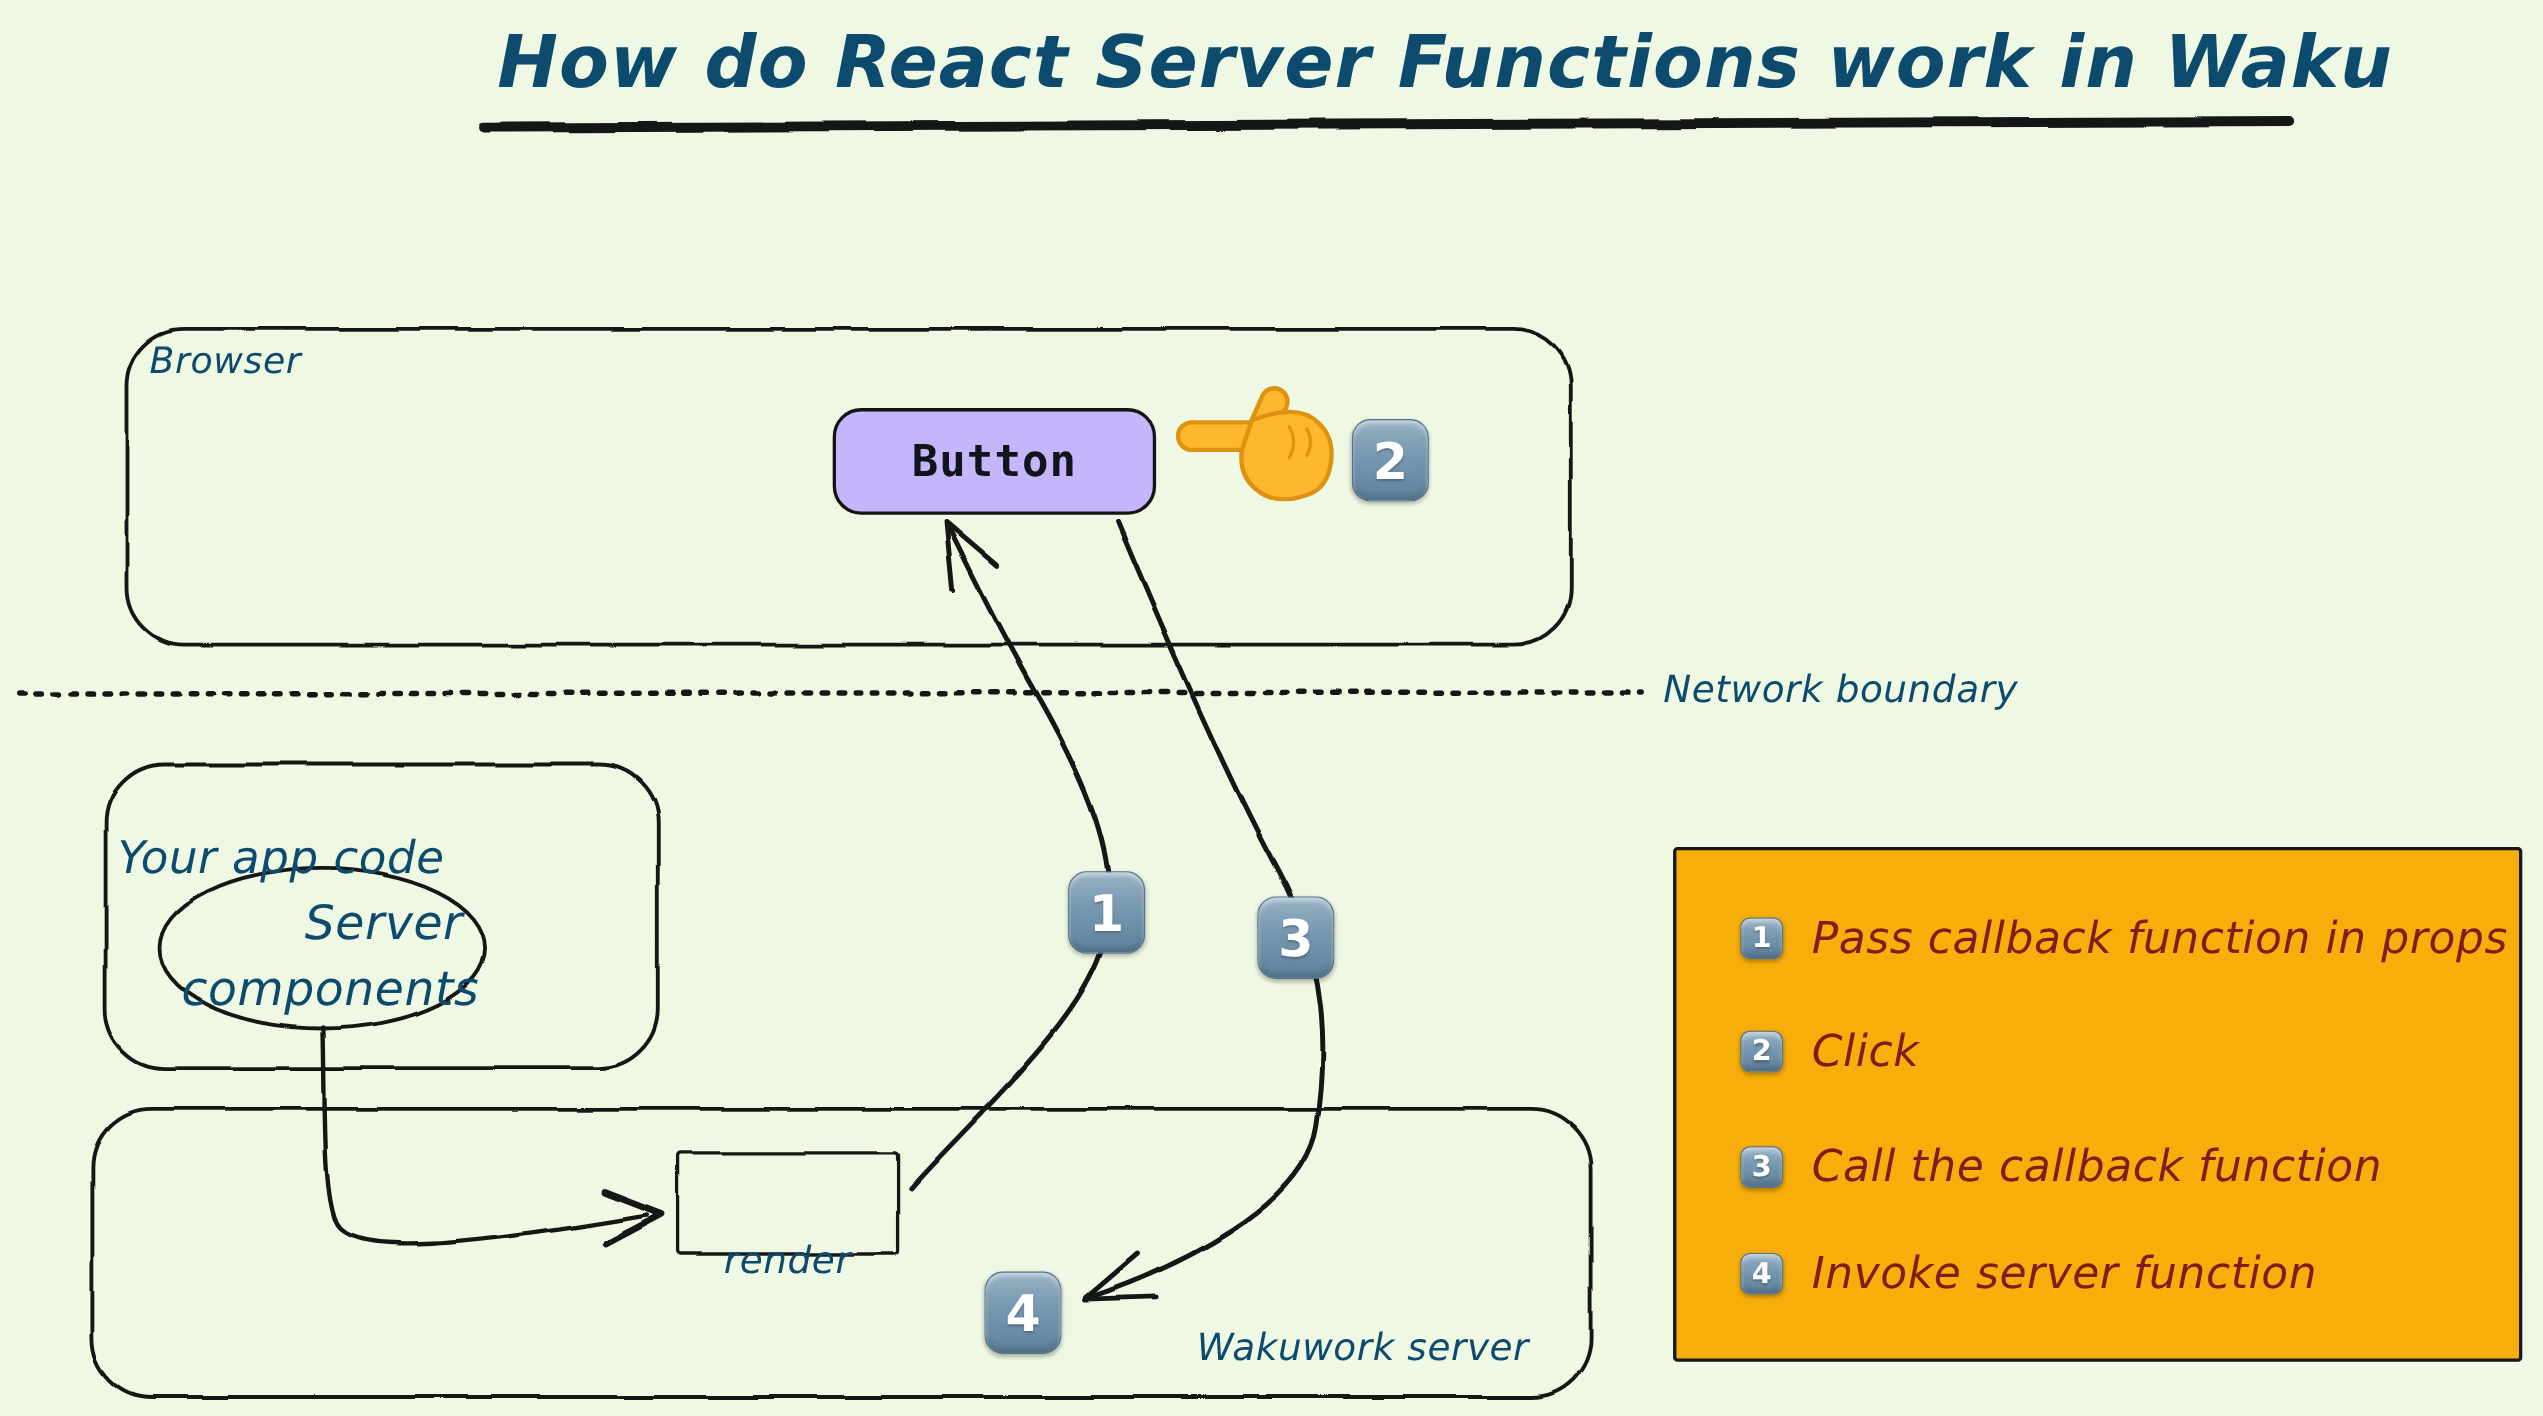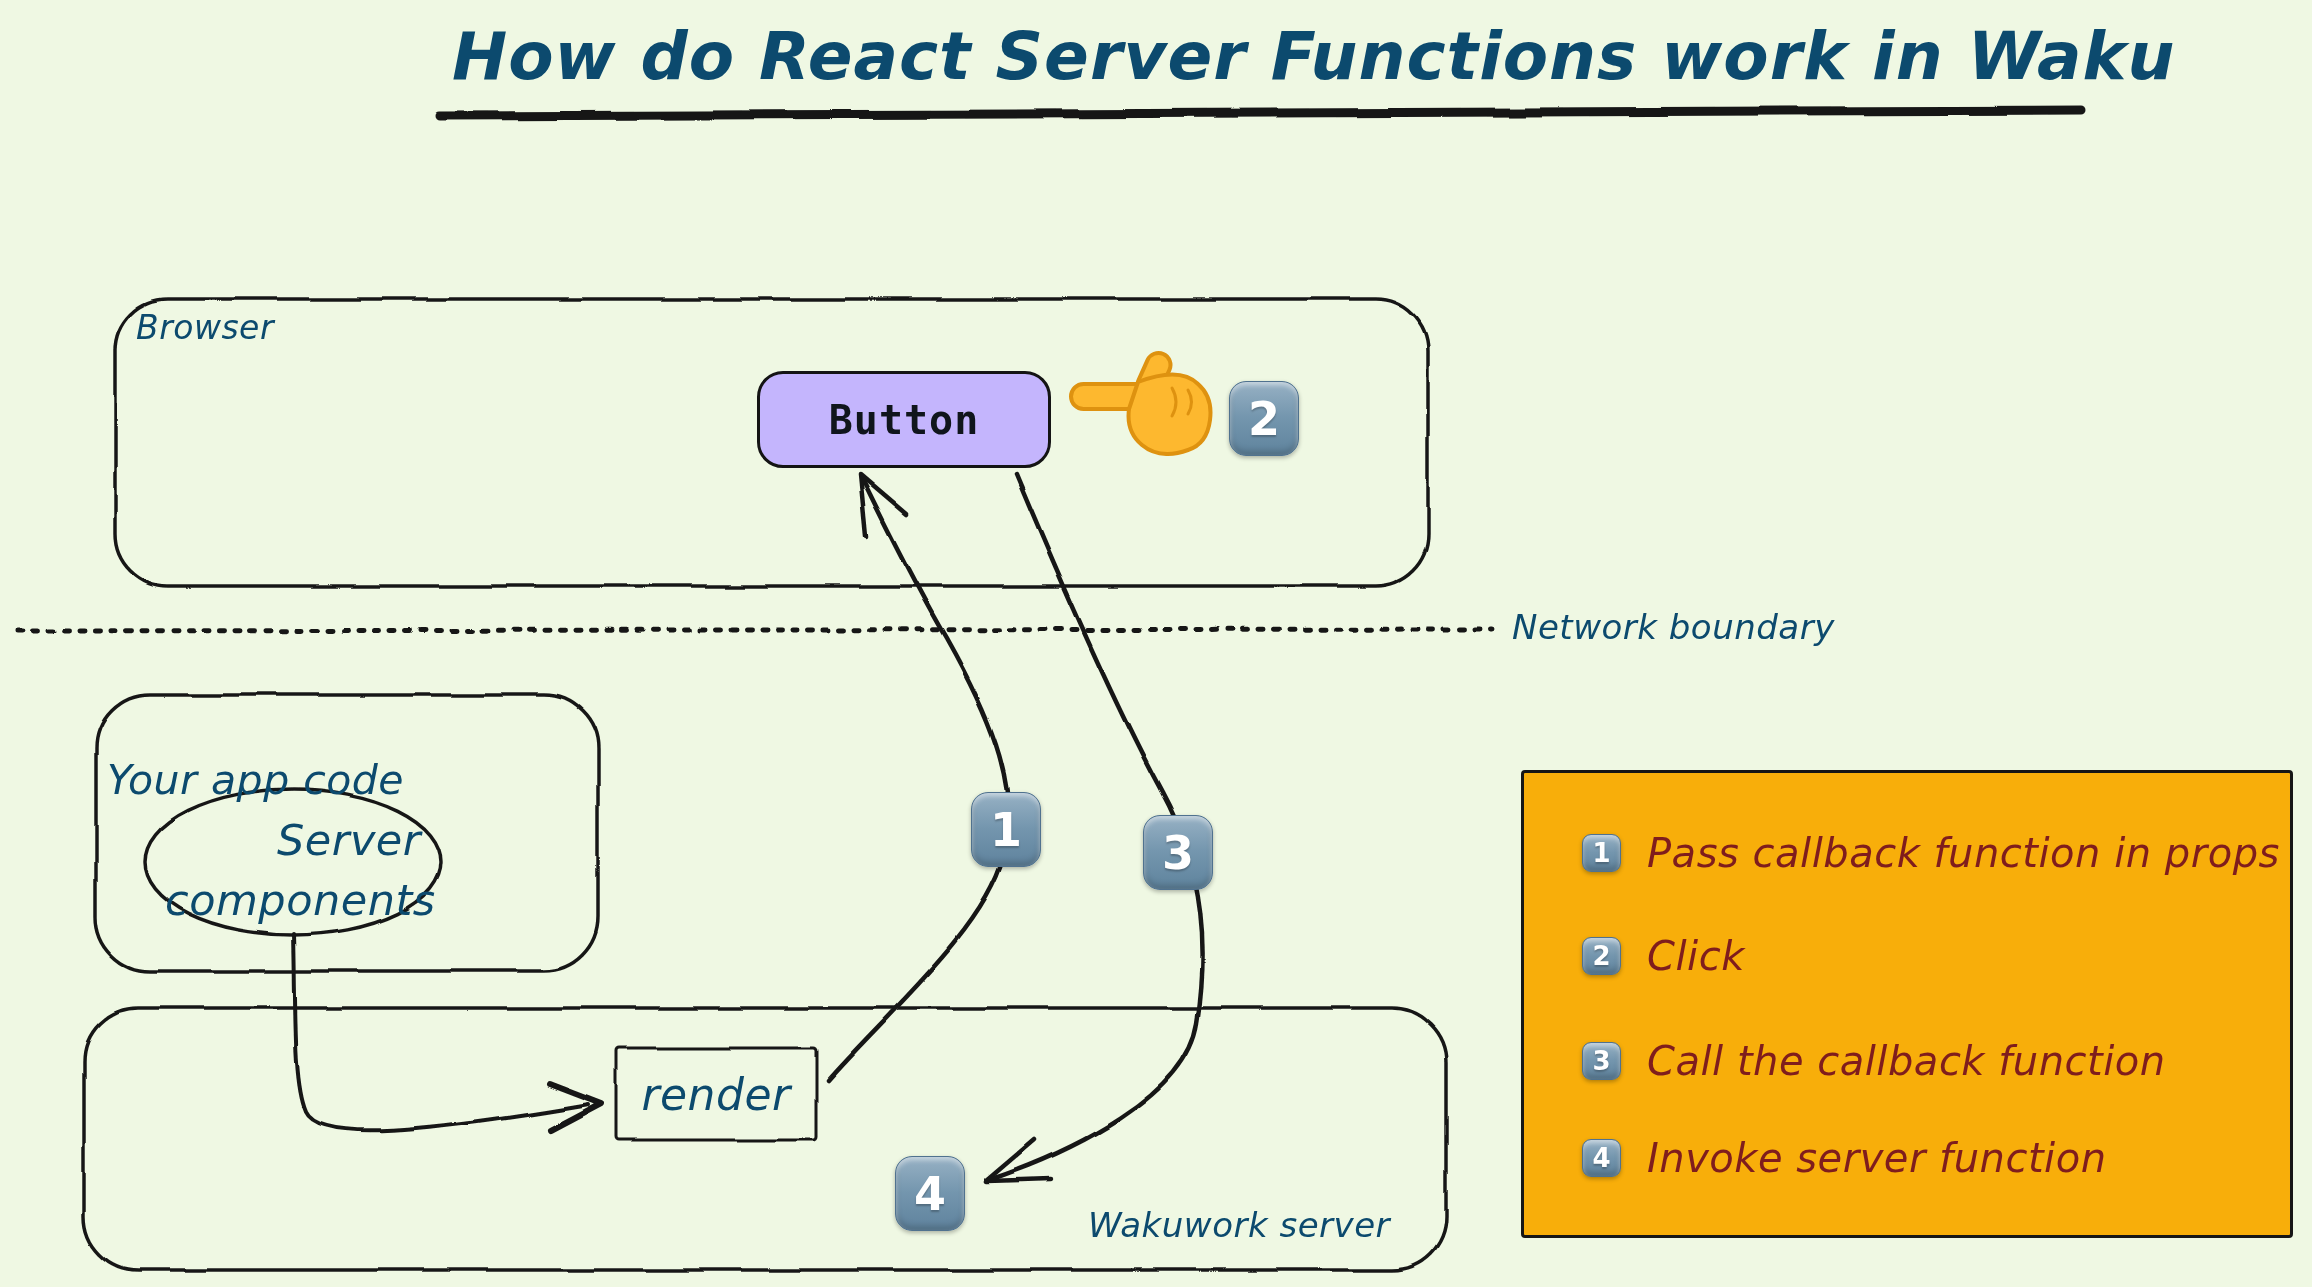--- a/index.html
+++ b/index.html
@@ -10,22 +10,22 @@
 
   .hand-text { position:absolute; z-index:3; color:#0c4a6e; font-style:italic;
                font-family:"DejaVu Sans", sans-serif; letter-spacing:0.5px; white-space:nowrap; }
   .title { left:452px; top:18px; width:1608px; text-align:center;
            font-size:66px; font-weight:700; letter-spacing:1px; }
   .browser-label   { left:136px;  top:308px;  font-size:33px; }
   .network-label   { left:1512px; top:607px;  font-size:34px; }
   .appcode-label   { left:107px;  top:716px;  font-size:41px;margin-top:40px; }
   .ellipse-label   { left:165px;  top:810px;  width:256px; text-align:right;
                      font-size:43px; line-height:1.4; white-space:normal; }
-  .render-label    { left:616px;  top:1048px; width:200px; height:92px;
-                     display:flex; align-items:center; justify-content:center; font-size:44px; }
+  .render-label    { left:616px;  top:1100px; width:200px; height:92px;
+                     display:flex; align-items:center; justify-content:center; font-size:34px; }
   .server-label    { left:1088px; top:1182px; font-size:34px;margin-top:23px; }
 
   .ui-button { position:absolute; left:757px; top:371px; width:294px; height:97px;
                z-index:2; background:#c4b5fd; border:3.5px solid #141414; border-radius:26px;
                display:flex; align-items:center; justify-content:center; }
   .ui-button span { font-family:"DejaVu Sans Mono", monospace; font-weight:700;
                     font-size:40px; color:#10151c; letter-spacing:1px; }
 
   .keycap { position:absolute; z-index:4; display:flex; align-items:center; justify-content:center;
             background:linear-gradient(180deg,#97b1c4 0%,#7496ae 48%,#5f839d 100%);

